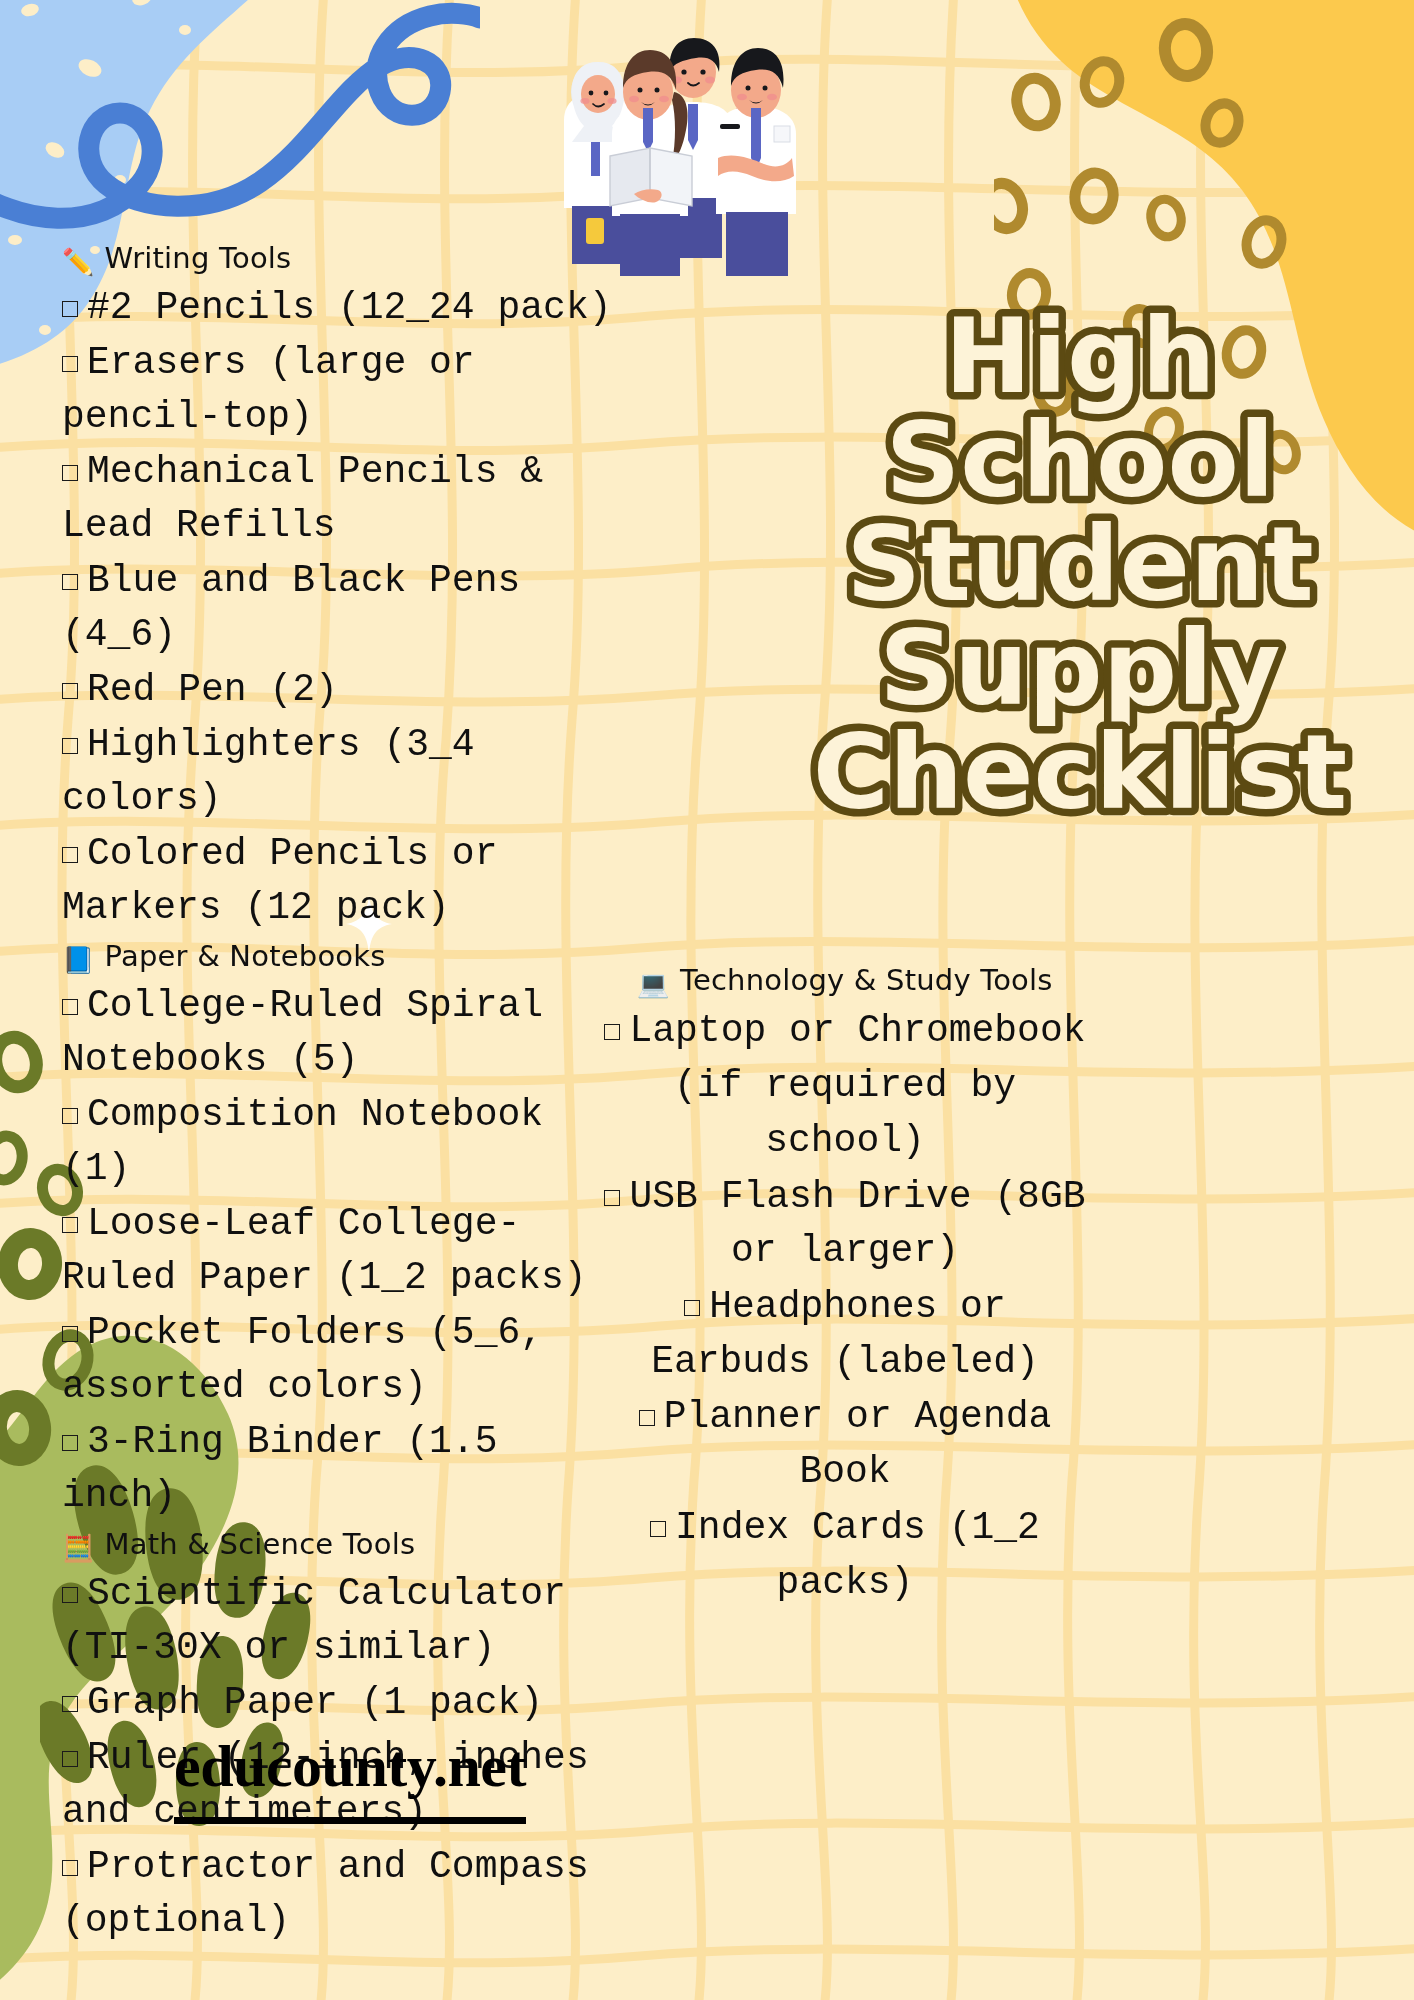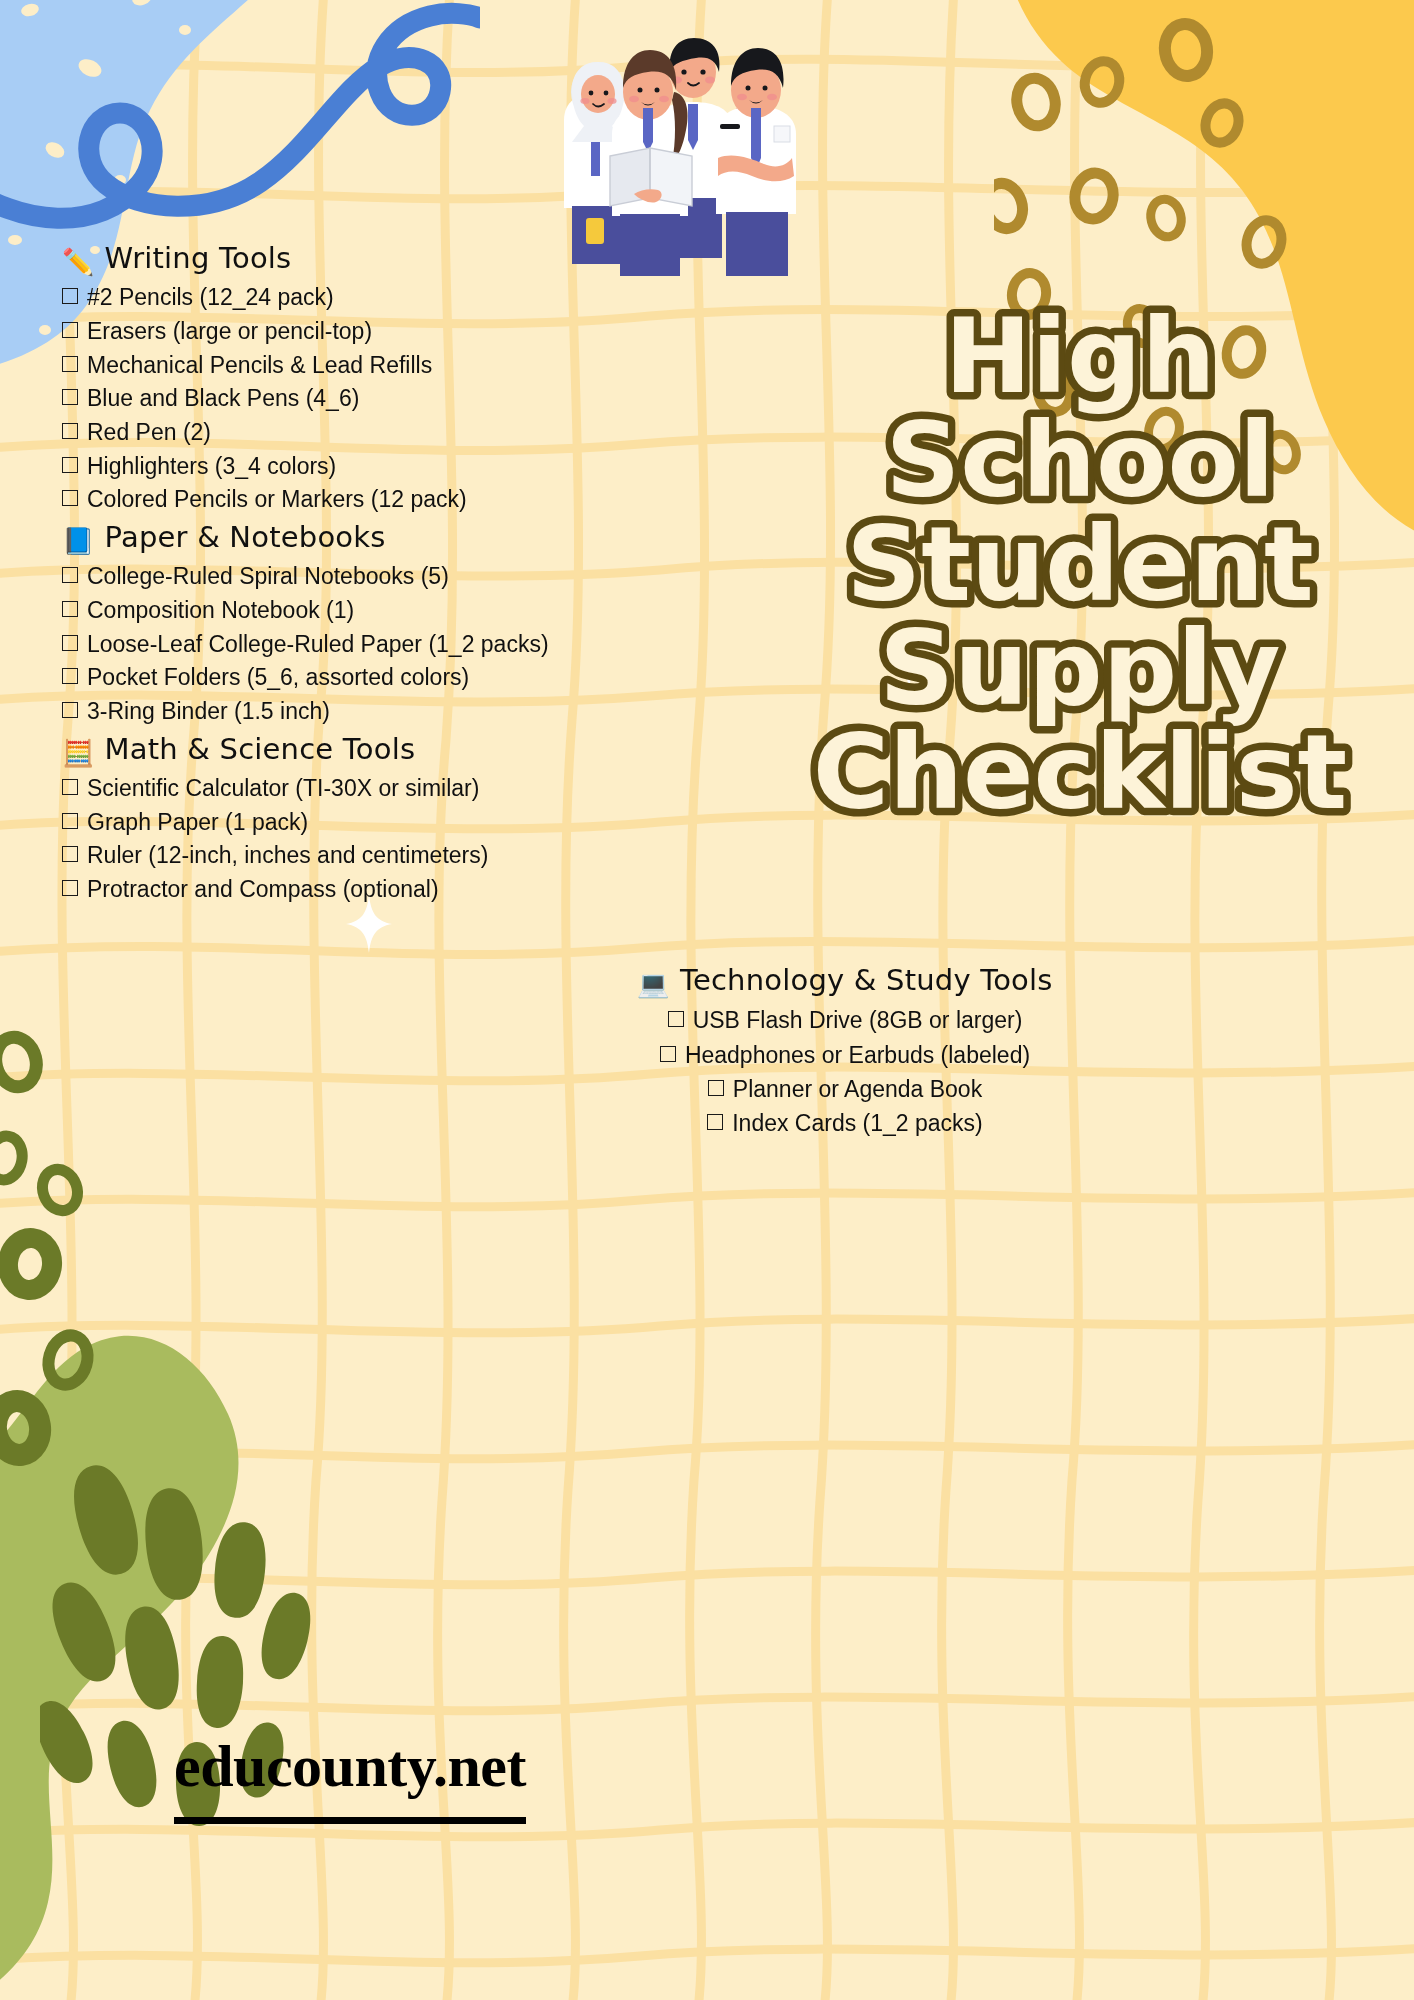--- a/index.html
+++ b/index.html
@@ -48,22 +48,22 @@
     font-family:"DejaVu Sans", sans-serif;
     font-size:29px;color:#101010;
     letter-spacing:0.2px;
     margin:0 0 1px 0;
     line-height:1.40;
   }
   .sec .emo{font-size:26px;display:inline-block;vertical-align:-3px;margin-right:10px;}
 
   .itm{
     display:block;
-    font-family:Liberation Sans, sans-serif;
-    font-size:23px;color:#101010;
+    font-family:Liberation Mono, monospace;
+    font-size:38px;color:#101010;
     line-height:1.42;
     margin:0 0 1px 0;
     text-indent:0;
   }
   .cbx{
     display:inline-block;width:14px;height:14px;
     border:1.8px solid #1a1a1a;background:transparent;
     margin-right:9px;vertical-align:1px;
   }
   .col-right .itm{line-height:1.44;}
@@ -333,20 +333,21 @@
     <div class="itm"><span class="cbx"></span><span>Scientific Calculator (TI-30X or similar)</span></div>
     <div class="itm"><span class="cbx"></span><span>Graph Paper (1 pack)</span></div>
     <div class="itm"><span class="cbx"></span><span>Ruler (12-inch, inches and centimeters)</span></div>
     <div class="itm"><span class="cbx"></span><span>Protractor and Compass (optional)</span></div>
   </div>
 
   <div class="col col-right">
     <div class="sec">
       <span class="emo">💻</span><span>Technology &amp; Study Tools</span>
     </div>
+    <div class="itm"><span class="cbx"></span><span>Laptop or Chromebook (if required by school)</span></div>
     <div class="itm"><span class="cbx"></span><span>USB Flash Drive (8GB or larger)</span></div>
     <div class="itm"><span class="cbx"></span><span>Headphones or Earbuds (labeled)</span></div>
     <div class="itm"><span class="cbx"></span><span>Planner or Agenda Book</span></div>
     <div class="itm"><span class="cbx"></span><span>Index Cards (1_2 packs)</span></div>
   </div>
 
   <div class="site">
     <span>educounty.net</span>
   </div>
 

